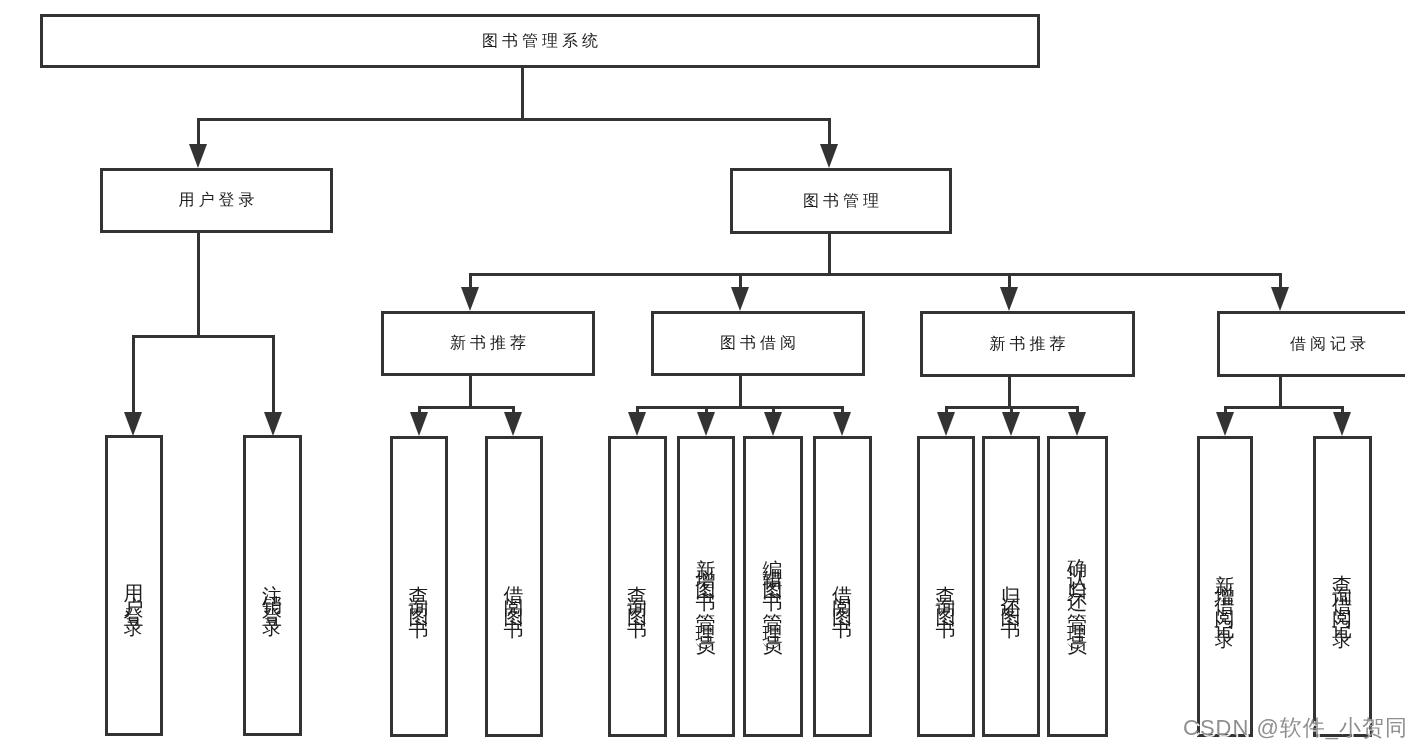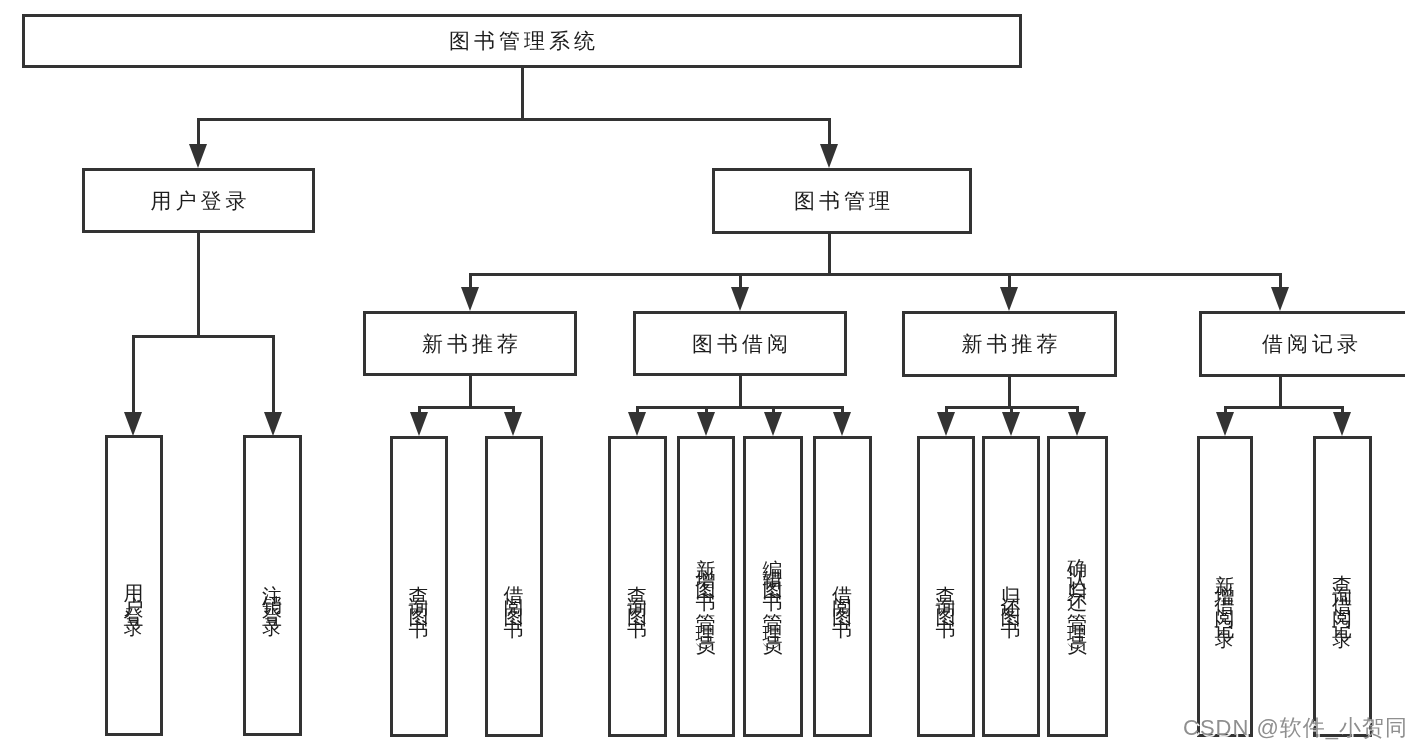--- a/index.html
+++ b/index.html
@@ -13,23 +13,24 @@
   }
   .node {
     position: absolute;
     box-sizing: border-box;
     background: #ffffff;
     border: 3px solid #333333;
     display: flex;
     align-items: center;
     justify-content: center;
     color: #1d1d1d;
-    font-size: 21px;
+    font-size: 16px;
     letter-spacing: 4px;
     white-space: nowrap;
+    margin-left: 18px;
   }
   .node .lbl { transform: translateX(2px); }
   .vnode {
     position: absolute;
     box-sizing: border-box;
     background: #ffffff;
     border: 3px solid #333333;
     display: flex;
     align-items: center;
     justify-content: center;
@@ -78,21 +79,21 @@
   <div class="hline" style="left:197px; top:118px; width:634px;"></div>
 
   <div class="vline" style="left:197px; top:118px; height:30px;"></div>
   <div class="arrow" style="left:189px; top:144px;"></div>
   <div class="vline" style="left:828px; top:118px; height:30px;"></div>
   <div class="arrow" style="left:820px; top:144px;"></div>
 
   <div class="node" style="left:82px; top:168px; width:233px; height:65px;">
     <span class="lbl">用户登录</span>
   </div>
-  <div class="node" style="left:712px; top:168px; width:260px; height:66px;font-family:Liberation Mono, monospace;">
+  <div class="node" style="left:712px; top:168px; width:222px; height:66px;font-family:Liberation Mono, monospace;">
     <span class="lbl">图书管理</span>
   </div>
 
   <div class="vline" style="left:197px; top:233px; height:105px;"></div>
   <div class="hline" style="left:132px; top:335px; width:143px;"></div>
   <div class="vline" style="left:132px; top:335px; height:80px;"></div>
   <div class="arrow" style="left:124px; top:412px;"></div>
   <div class="vline" style="left:272px; top:335px; height:80px;"></div>
   <div class="arrow" style="left:264px; top:412px;"></div>
 

